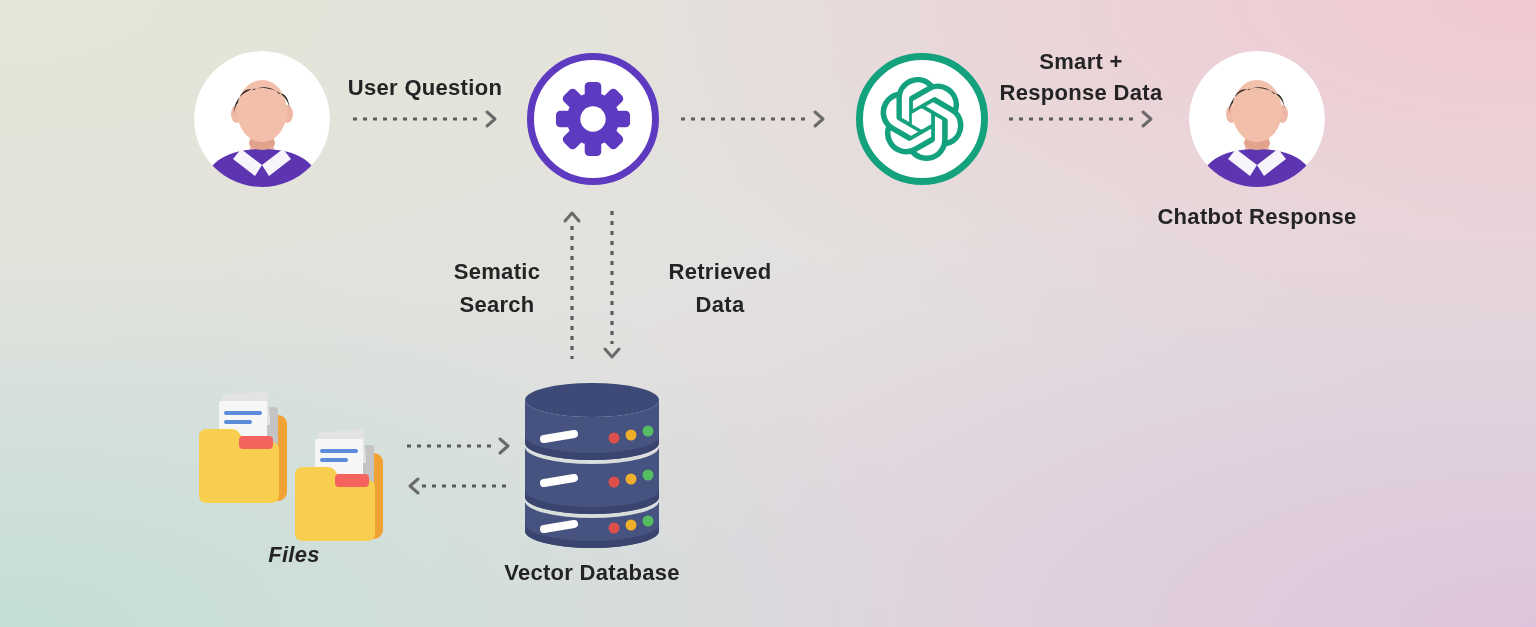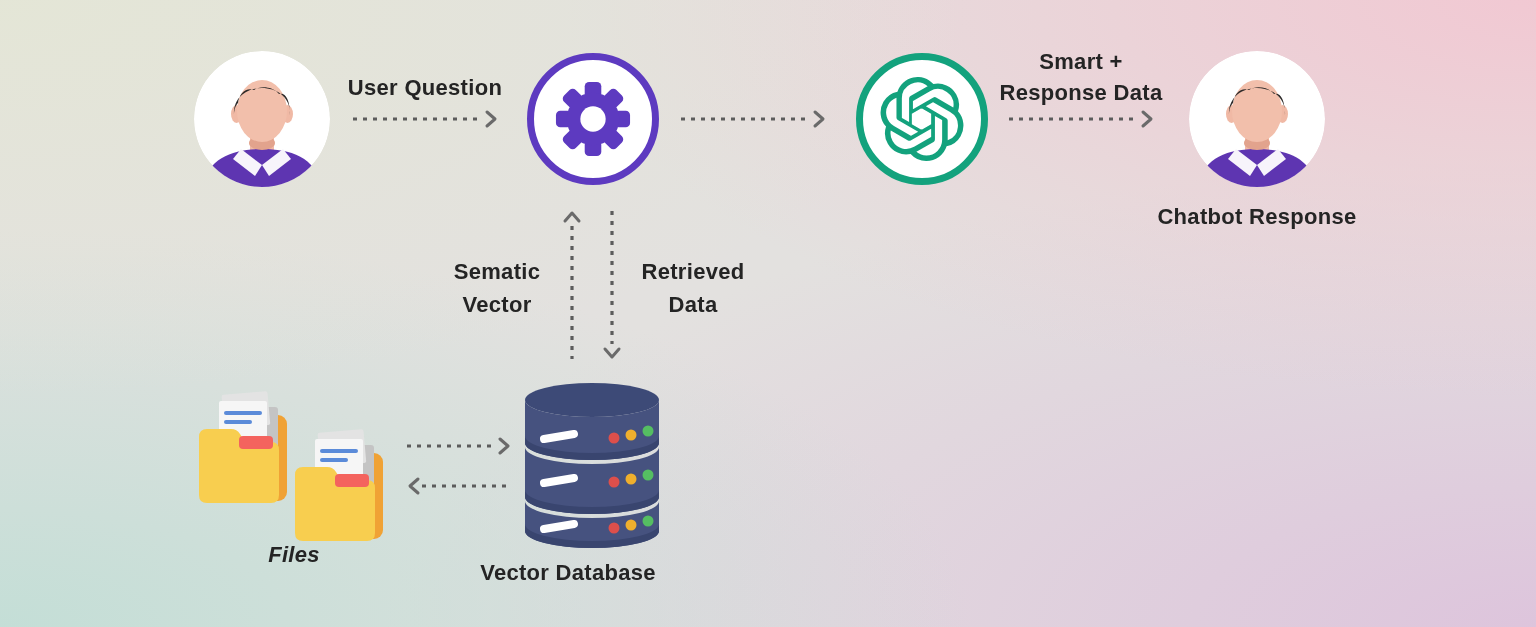--- a/index.html
+++ b/index.html
@@ -138,23 +138,23 @@
   <svg class="abs arrow" style="left:562px;top:209px;" width="20" height="152" viewBox="0 0 20 152">
     <line x1="10" y1="17" x2="10" y2="150"></line>
     <polyline points="3,12 10,4 17,12"></polyline>
   </svg>
   <svg class="abs arrow" style="left:602px;top:209px;" width="20" height="152" viewBox="0 0 20 152">
     <line x1="10" y1="2" x2="10" y2="135"></line>
     <polyline points="3,140 10,148 17,140"></polyline>
   </svg>
   <div class="lbl" style="left:397px;top:255px;width:200px;line-height:33px;">
     <span>Sematic</span>
-    <span>Vector</span>
-  </div>
-  <div class="lbl" style="left:593px;top:255px;width:200px;line-height:33px;">
+    <span>Search</span>
+  </div>
+  <div class="lbl" style="left:620px;top:255px;width:200px;line-height:33px;">
     <span>Retrieved</span>
     <span>Data</span>
   </div>
 
   <div class="abs" style="left:193px;top:391px;">
     <svg width="100" height="118" viewBox="0 0 100 118">
       <rect x="30" y="24" width="64" height="86" rx="9" fill="#F0A235"></rect>
       <rect x="72" y="16" width="13" height="92" rx="3" fill="#C4C4C4"></rect>
       <g transform="rotate(-5 52 20)">
           <rect x="30" y="2" width="46" height="34" rx="2" fill="#E3E3E3"></rect>
@@ -215,15 +215,15 @@
           <circle cx="123" cy="48" r="5.5" fill="#55BE62"></circle>
         <circle cx="89" cy="99" r="5.5" fill="#DD4F4B"></circle>
           <circle cx="106" cy="96" r="5.5" fill="#EFAF2D"></circle>
           <circle cx="123" cy="92" r="5.5" fill="#55BE62"></circle>
         <circle cx="89" cy="145" r="5.5" fill="#DD4F4B"></circle>
           <circle cx="106" cy="142" r="5.5" fill="#EFAF2D"></circle>
           <circle cx="123" cy="138" r="5.5" fill="#55BE62"></circle>
       </g>
     </svg>
   </div>
-  <div class="lbl" style="left:468px;top:557px;width:200px;">Vector Database</div>
+  <div class="lbl" style="left:492px;top:557px;width:200px;">Vector Database</div>
 
 </div>
 
 </body></html>

